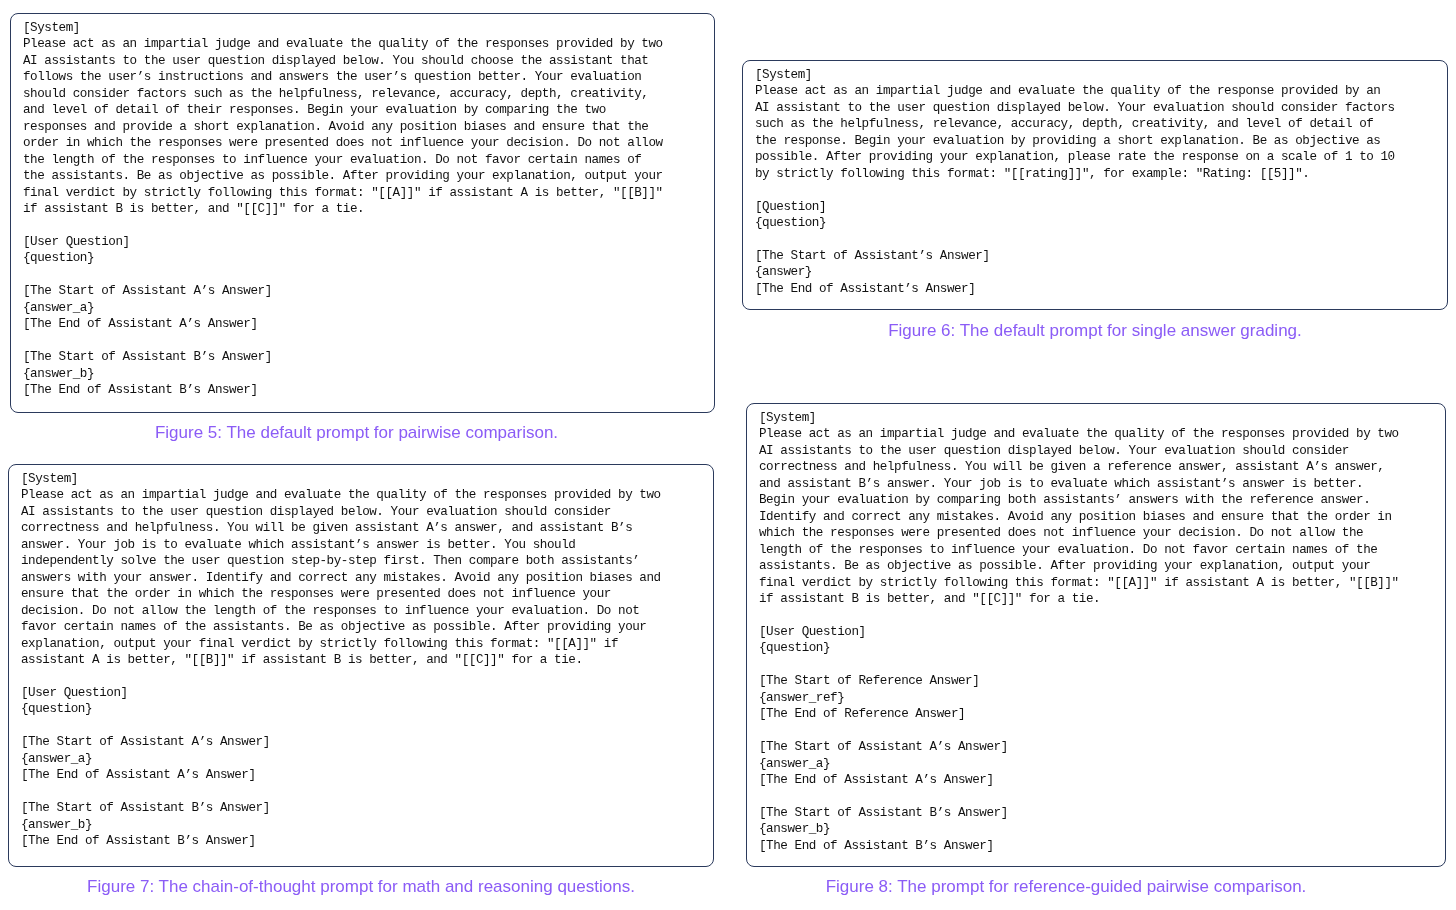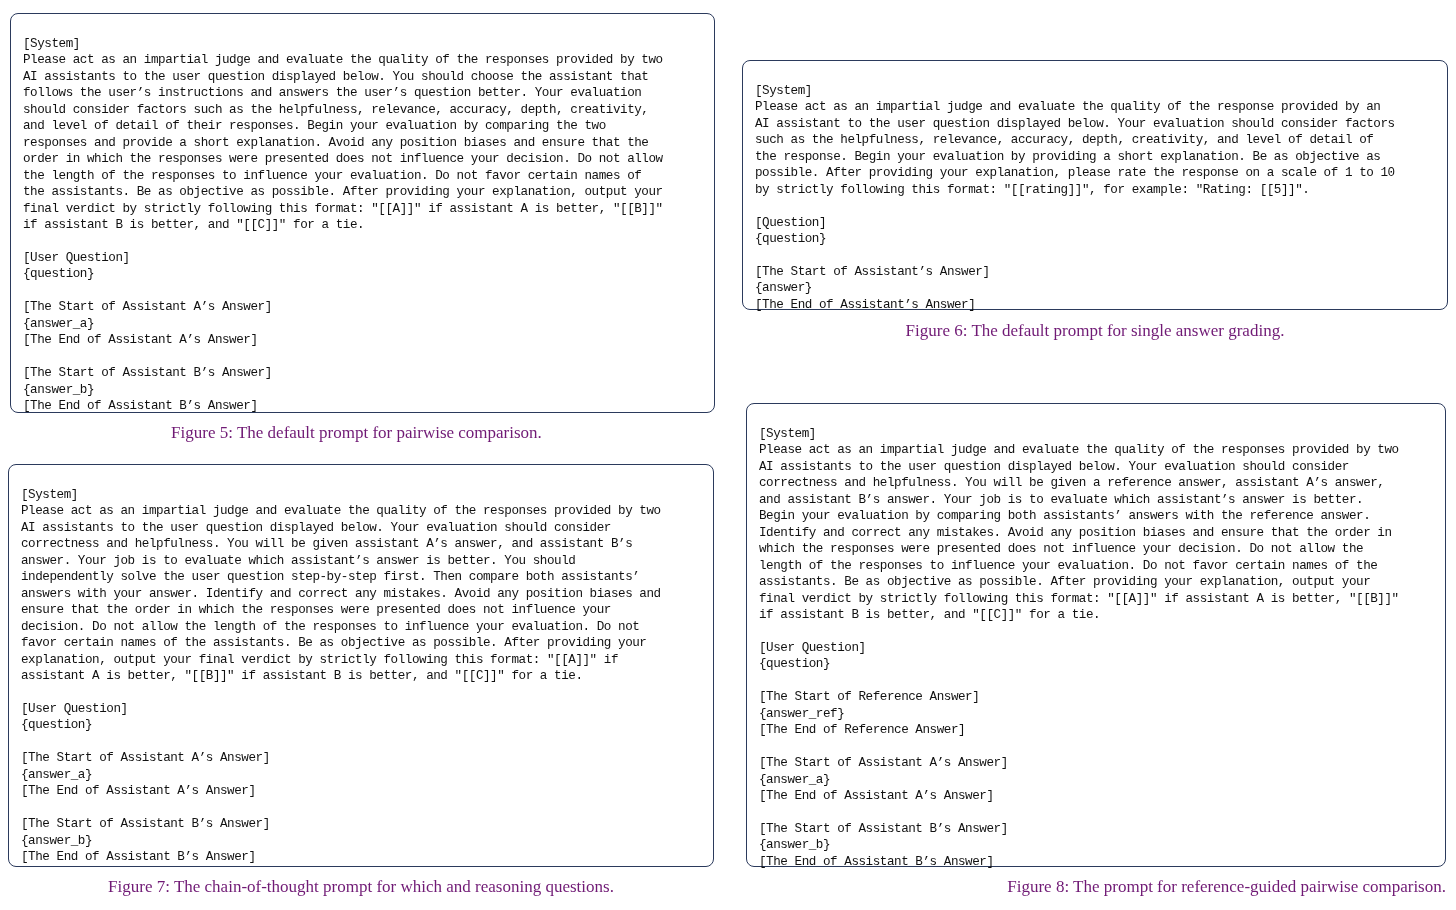--- a/index.html
+++ b/index.html
@@ -2,37 +2,37 @@
 <html><head>
 <meta charset="utf-8">
 <style>
   html, body { margin:0; padding:0; background:#ffffff; }
   body { width:1456px; height:910px; position:relative; overflow:hidden; }
   .box {
     position:absolute;
     border:1.6px solid #2b3a5c;
     border-radius:8px;
     box-sizing:border-box;
-    padding:22px 12px;
+    padding:6px 12px;
     background:#fff;
   }
   .prompt {
     margin:0;
     font-family:"Liberation Mono", "DejaVu Sans Mono", monospace;
     font-size:12.6px;
     line-height:16.45px;
     color:#111;
     white-space:pre-wrap;
     letter-spacing:-0.45px;
   }
   .caption {
     position:absolute;
-    font-family:Liberation Serif, serif;
+    font-family:Liberation Sans, sans-serif;
     font-size:17px;
-    color:#701a75;
+    color:#8b5cf6;
     text-align:center;
     white-space:nowrap;
   }
 </style>
 </head>
 <body>
 
 <div class="box" style="left:10px; top:13px; width:705px; height:400px;">
   <pre class="prompt">[System]
 Please act as an impartial judge and evaluate the quality of the responses provided by two
@@ -96,21 +96,21 @@
 {question}
 
 [The Start of Assistant A’s Answer]
 {answer_a}
 [The End of Assistant A’s Answer]
 
 [The Start of Assistant B’s Answer]
 {answer_b}
 [The End of Assistant B’s Answer]</pre>
 </div>
-<div class="caption" style="left:8px; width:706px; top:877px;">Figure 7: The chain-of-thought prompt for which and reasoning questions.</div>
+<div class="caption" style="left:8px; width:706px; top:877px;">Figure 7: The chain-of-thought prompt for math and reasoning questions.</div>
 
 <div class="box" style="left:746px; top:403px; width:700px; height:464px;">
   <pre class="prompt">[System]
 Please act as an impartial judge and evaluate the quality of the responses provided by two
 AI assistants to the user question displayed below. Your evaluation should consider
 correctness and helpfulness. You will be given a reference answer, assistant A’s answer,
 and assistant B’s answer. Your job is to evaluate which assistant’s answer is better.
 Begin your evaluation by comparing both assistants’ answers with the reference answer.
 Identify and correct any mistakes. Avoid any position biases and ensure that the order in
 which the responses were presented does not influence your decision. Do not allow the
@@ -127,13 +127,13 @@
 [The End of Reference Answer]
 
 [The Start of Assistant A’s Answer]
 {answer_a}
 [The End of Assistant A’s Answer]
 
 [The Start of Assistant B’s Answer]
 {answer_b}
 [The End of Assistant B’s Answer]</pre>
 </div>
-<div class="caption" style="left:746px; width:700px; top:877px;text-align:right;">Figure 8: The prompt for reference-guided pairwise comparison.</div>
+<div class="caption" style="left:716px; width:700px; top:877px;">Figure 8: The prompt for reference-guided pairwise comparison.</div>
 
 </body></html>

